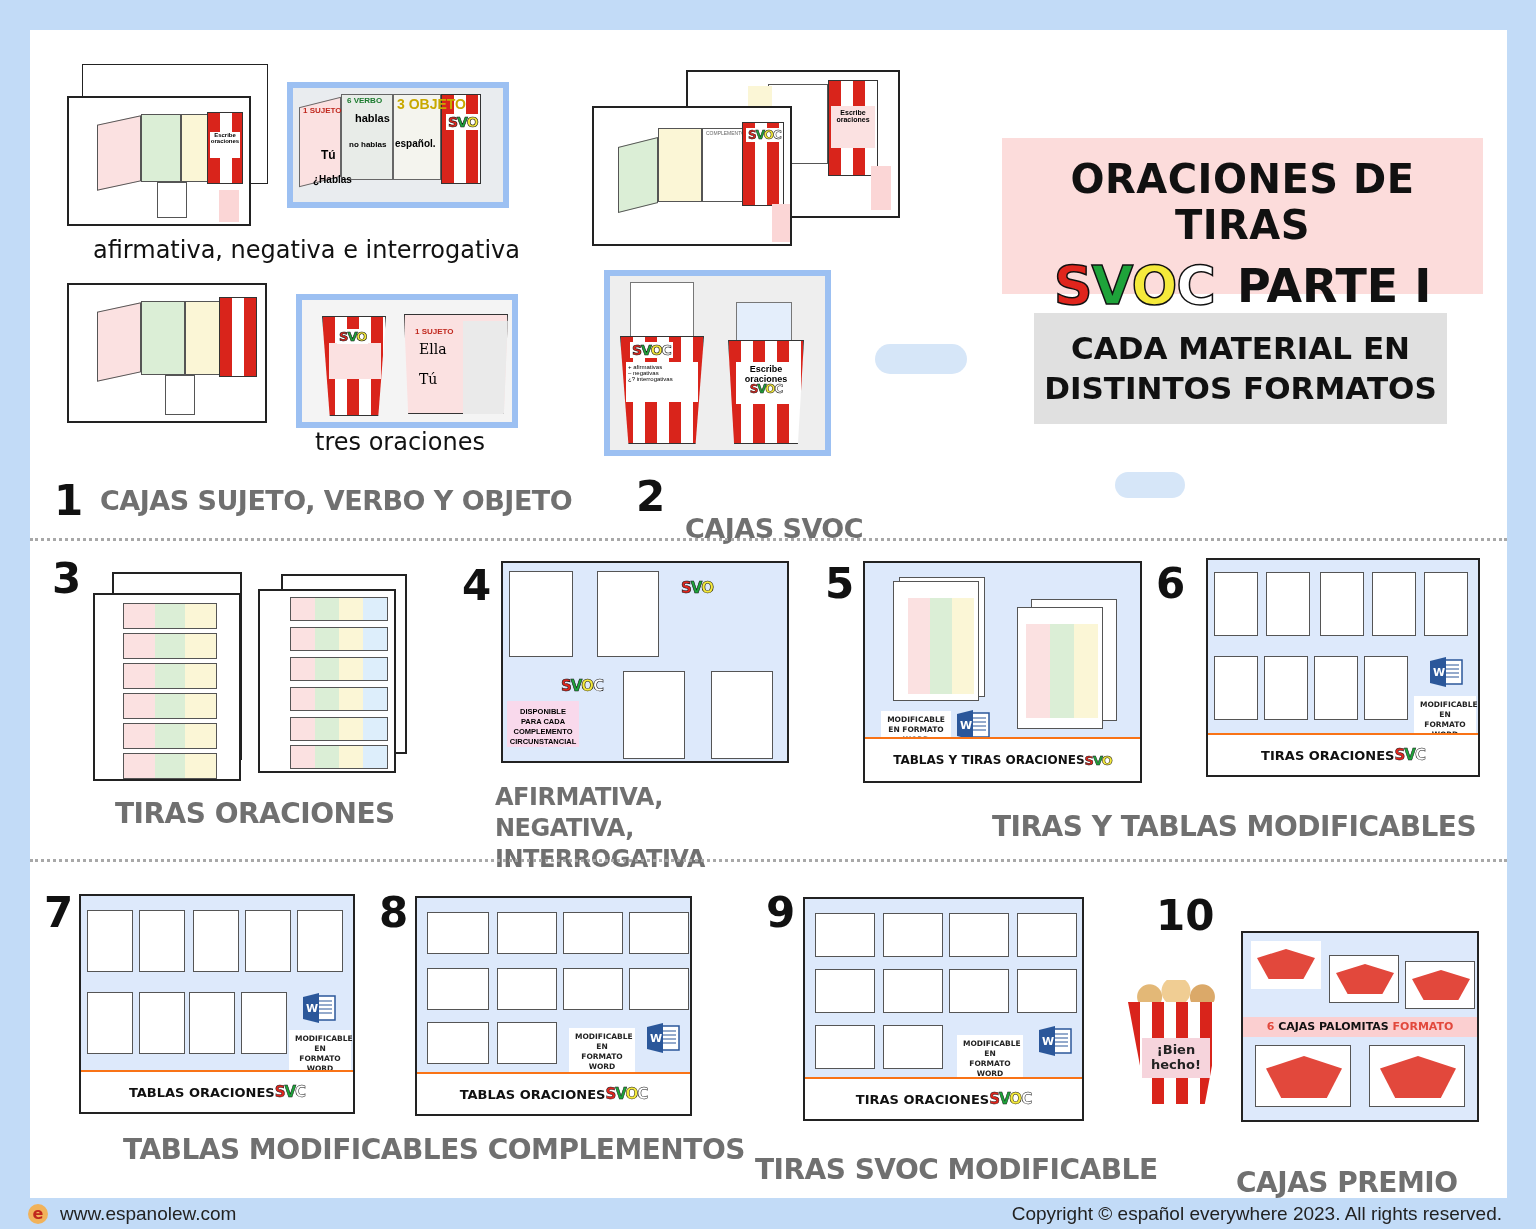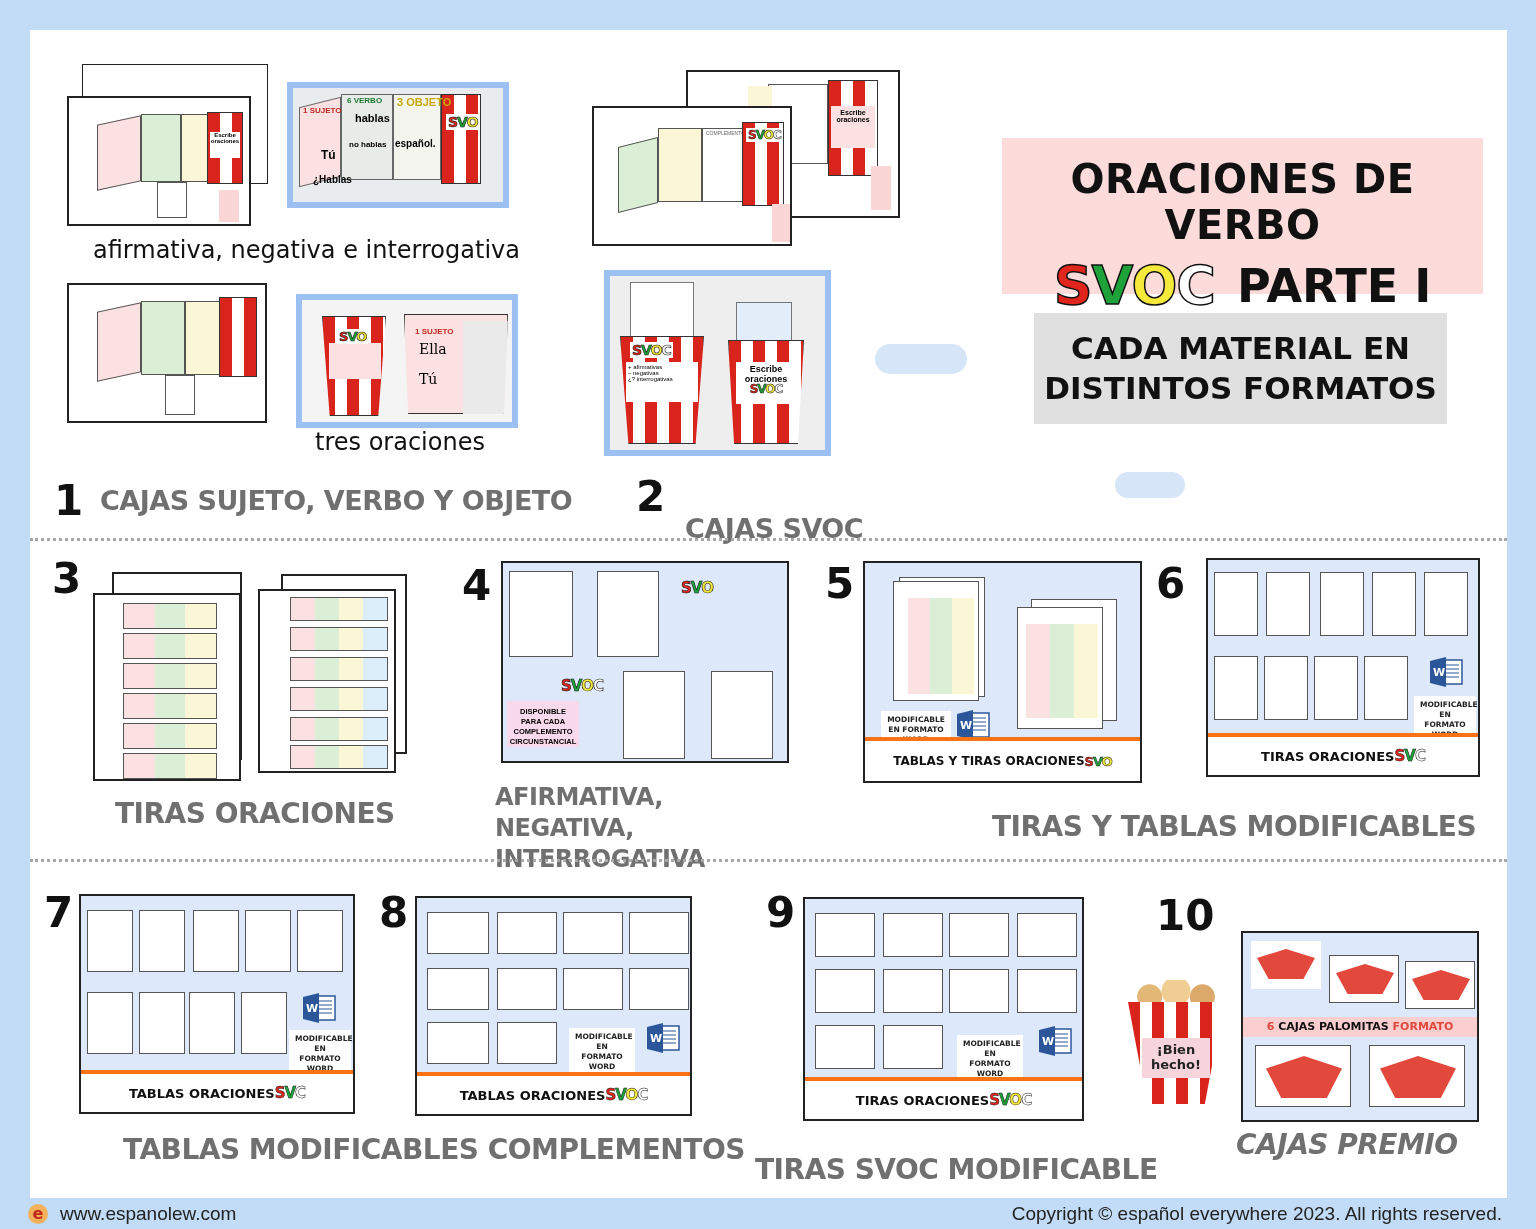--- a/index.html
+++ b/index.html
@@ -16,21 +16,21 @@
   .svoc .s { color: #e0251d; } .svoc .v { color: #1ea33a; } .svoc .o { color: #f5ea3b; } .svoc .c { color: #ffffff; }
   .title-svoc { font-size: 54px; }
   .title-parte { font-family: "DejaVu Sans", sans-serif; font-weight: bold; font-size: 46px; color: #111; }
   .subtitle-box { left: 1004px; top: 283px; width: 413px; height: 111px; background: #e0e0e0; text-align: center; font-family: "DejaVu Sans", sans-serif; font-weight: bold; font-size: 31px; line-height: 40px; color: #111; padding-top: 15px; }
 
   
   .doc { position: absolute; background: #fff; border: 2px solid #222; overflow: hidden; }
   .photo { position: absolute; background: #9cc0f2; padding: 6px; }
   .photo .inner { width: 100%; height: 100%; background: #e9ecef; position: relative; overflow: hidden; }
   .panel { position: absolute; background: #dde9fb; border: 2px solid #222; overflow: hidden; }
-  .panel .footer { position: absolute; left: 0; right: 0; bottom: 0; background: #fff; border-top: 4px solid #f97316; display: flex; align-items: center; justify-content: center; font-family: "DejaVu Sans", sans-serif; font-weight: bold; color: #111; margin-top: 8px; }
+  .panel .footer { position: absolute; left: 0; right: 0; bottom: 0; background: #fff; border-top: 2px solid #f97316; display: flex; align-items: center; justify-content: center; font-family: "DejaVu Sans", sans-serif; font-weight: bold; color: #111; margin-top: 8px; }
   .strip { display: flex; height: 100%; }
   .strip span { flex: 1; }
   .col-r { background: #fbe1e1; } .col-g { background: #dbeed6; } .col-y { background: #fbf6d6; } .col-b { background: #ddeefb; }
   .mini { position: absolute; background: #fff; border: 1px solid #555; }
   .word-icon { position: absolute; width: 34px; height: 32px; }
   .word-badge { position: absolute; background: #fff; font-family: "DejaVu Sans", sans-serif; font-weight: bold; font-size: 7.5px; color: #222; text-align: center; line-height: 10px; padding: 4px 6px; }
 
   .cap-hand { font-family: "DejaVu Sans", sans-serif; font-size: 24px; color: #111; }
   .num { font-family: "DejaVu Sans", sans-serif; font-weight: bold; font-size: 42px; color: #111; line-height: 1; }
   .label-grey { font-family: "DejaVu Sans", sans-serif; font-weight: bold; color: #707070; letter-spacing: -0.5px; }
@@ -63,21 +63,21 @@
   </div>
 
   <div class="photo" style="left:257px;top:52px;width:222px;height:126px;">
     <div class="inner">
       <div class="abs" style="left:6px;top:14px;width:42px;height:80px;background:#fbe1e1;border:1px solid #666;transform:skewY(-14deg);"></div>
       <div class="abs" style="left:48px;top:6px;width:52px;height:86px;background:#e8ece8;border:1px solid #666;"></div>
       <div class="abs" style="left:100px;top:6px;width:48px;height:86px;background:#f4f4ee;border:1px solid #666;"></div>
       <div class="abs stripes" style="left:148px;top:6px;width:40px;height:90px;border:1px solid #333;"></div>
       <div class="abs" style="left:10px;top:18px;font-size:8px;color:#c0271d;font-weight:bold;">1 SUJETO</div>
       <div class="abs" style="left:54px;top:8px;font-size:8px;color:#1a7a2d;font-weight:bold;">6 VERBO</div>
-      <div class="abs" style="left:104px;top:8px;font-size:11px;color:#c8a800;font-weight:bold;">3 OBJETO</div>
+      <div class="abs" style="left:104px;top:8px;font-size:14px;color:#c8a800;font-weight:bold;">3 OBJETO</div>
       <div class="abs" style="left:62px;top:24px;font-size:11px;font-weight:bold;">hablas</div>
       <div class="abs" style="left:56px;top:52px;font-size:8px;font-weight:bold;">no hablas</div>
       <div class="abs" style="left:102px;top:50px;font-size:10px;font-weight:bold;">español.</div>
       <div class="abs" style="left:28px;top:60px;font-size:12px;font-weight:bold;">Tú</div>
       <div class="abs" style="left:20px;top:86px;font-size:10px;font-weight:bold;">¿Hablas</div>
       <div class="abs svoc" style="left:153px;top:26px;font-size:14px;background:#fff;padding:0 2px;-webkit-text-stroke:0.6px #111;"><span class="s">S</span><span class="v">V</span><span class="o">O</span></div>
     </div>
   </div>
 
   <div class="abs cap-hand" style="left:63px;top:206px;">afirmativa, negativa e interrogativa</div>
@@ -139,21 +139,21 @@
       <div class="abs stripes" style="left:118px;top:64px;width:76px;height:104px;border:1.5px solid #333;clip-path:polygon(0 0,100% 0,92% 100%,8% 100%);"></div>
       <div class="abs" style="left:126px;top:86px;width:60px;height:42px;background:#fff;font-size:9px;font-weight:bold;text-align:center;line-height:10px;padding-top:2px;">
         <div>Escribe</div>
           <div>oraciones</div>
         <div class="svoc" style="font-size:12px;-webkit-text-stroke:0.5px #111;"><span class="s">S</span><span class="v">V</span><span class="o">O</span><span class="c">C</span></div>
       </div>
     </div>
   </div>
 
   <div class="abs title-box">
-    <div class="title-line1">ORACIONES  DE VERBO</div>
+    <div class="title-line1">ORACIONES  DE TIRAS</div>
     <div class="title-line2">
       <span class="svoc title-svoc"><span class="s">S</span><span class="v">V</span><span class="o">O</span><span class="c">C</span></span>
       <span class="title-parte">PARTE I</span>
     </div>
   </div>
   <div class="abs subtitle-box">
     <div>CADA MATERIAL EN</div>
     <div>DISTINTOS FORMATOS</div>
   </div>
 
@@ -440,21 +440,21 @@
       <span style="color:#111;">CAJAS PALOMITAS</span>
       <span style="color:#e2483c;">FORMATO</span>
     </div>
     <div class="mini" style="left:12px;top:112px;width:96px;height:62px;">
         <div class="abs" style="left:10px;top:10px;width:76px;height:42px;background:#e2483c;clip-path:polygon(0 30%,50% 0,100% 30%,80% 100%,20% 100%);"></div>
       </div>
     <div class="mini" style="left:126px;top:112px;width:96px;height:62px;">
         <div class="abs" style="left:10px;top:10px;width:76px;height:42px;background:#e2483c;clip-path:polygon(0 30%,50% 0,100% 30%,80% 100%,20% 100%);"></div>
       </div>
   </div>
-  <div class="abs label-grey" style="left:1206px;top:1098px;font-size:28px;font-style:italic;">CAJAS PREMIO</div>
+  <div class="abs label-grey" style="left:1206px;top:1136px;font-size:28px;">CAJAS PREMIO</div>
 </div>
 
 <div class="footer-bar">
   <span style="display:flex;align-items:center;">
     <span class="logo-e">e</span>
     <span>www.espanolew.com</span>
   </span>
   <span>Copyright © español everywhere 2023. All rights reserved.</span>
 </div>
 

